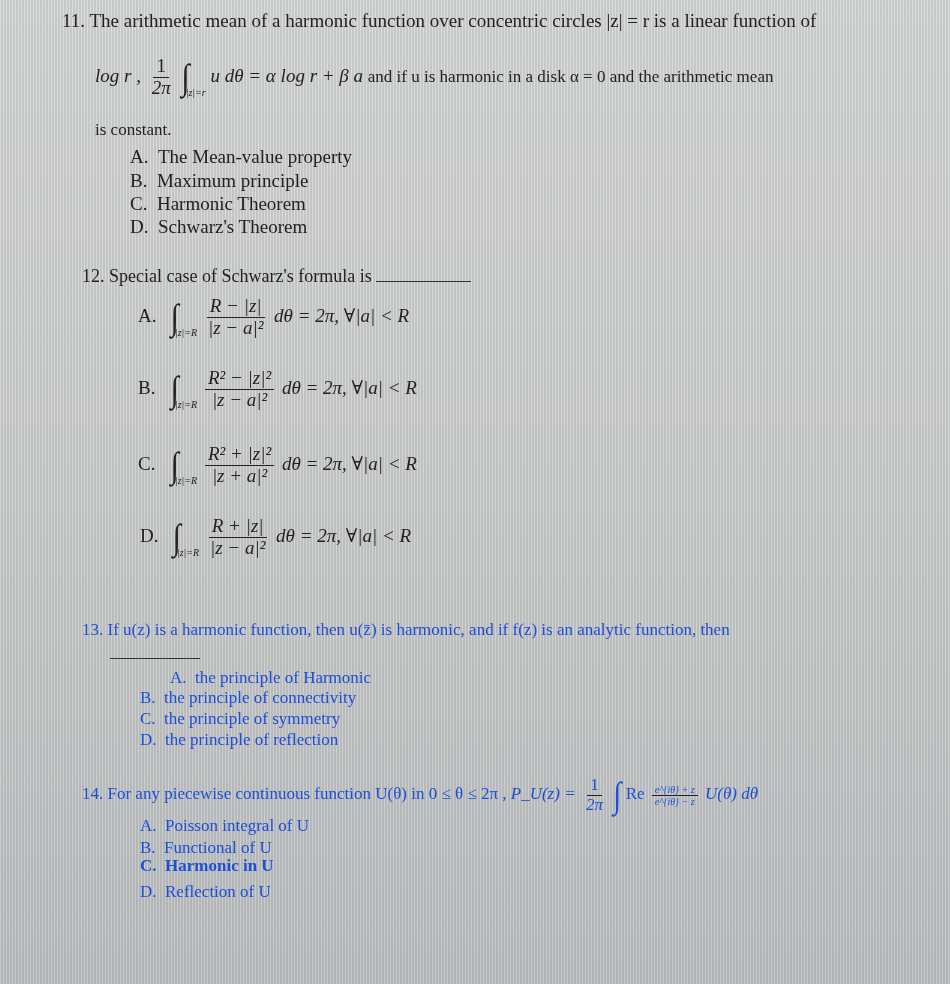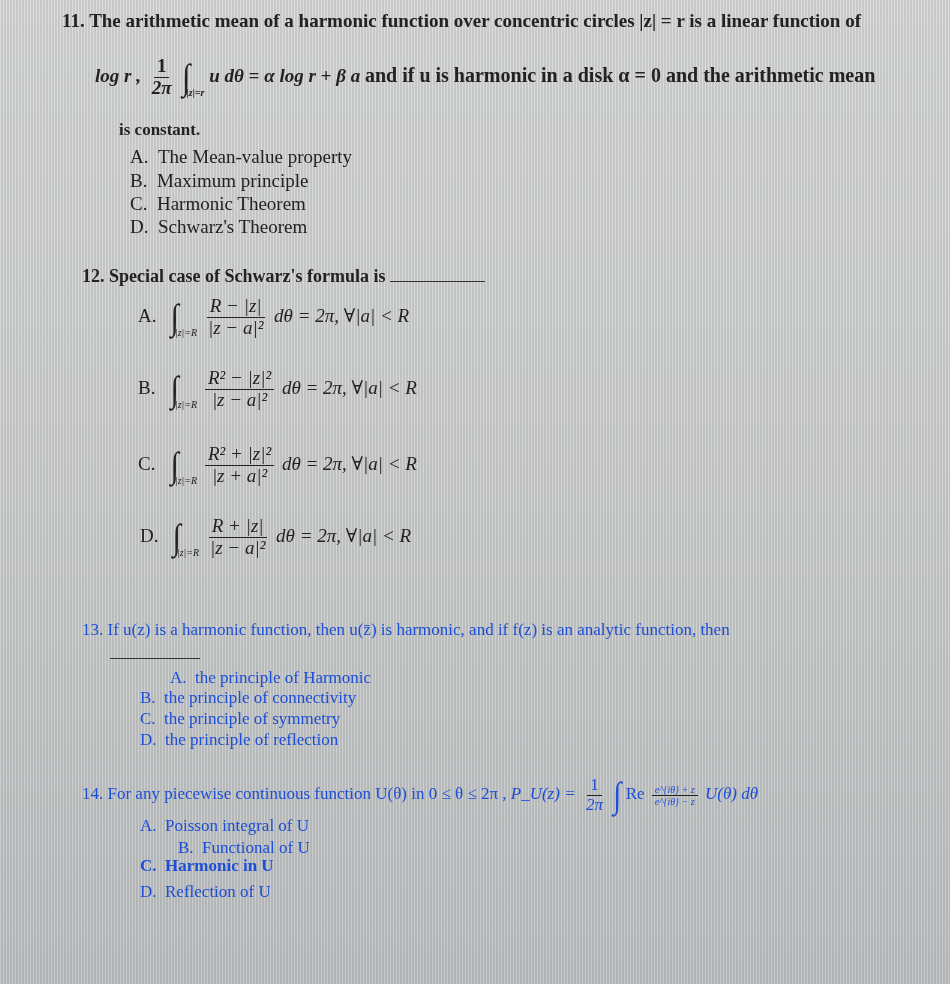--- a/index.html
+++ b/index.html
@@ -6,21 +6,21 @@
   body {
     width: 950px; height: 984px; overflow: hidden; position: relative;
     background-color: #c9cbcb;
     background-image:
       repeating-linear-gradient(90deg, rgba(255,255,255,0.22) 0px, rgba(255,255,255,0.22) 1px, rgba(0,0,0,0.05) 1px, rgba(0,0,0,0.05) 3px),
       linear-gradient(180deg, #d2d4d3 0%, #c8cac9 50%, #b9bcbe 100%);
     font-family: "Liberation Serif", "DejaVu Serif", serif;
     color: #222;
   }
   .abs { position: absolute; white-space: nowrap; }
-  .q { font-size: 19px; font-weight: bold; }
+  .q { font-size: 19px; }
   .opt { font-size: 19px; }
   .light { color: #1d4ed8; font-size: 17px; }
   .it { font-style: italic; }
   .frac { display: inline-flex; flex-direction: column; align-items: center; vertical-align: middle; margin: 0 3px; }
   .frac .num { border-bottom: 1.5px solid #222; padding: 0 3px; line-height: 1.1; }
   .frac .den { padding: 0 3px; line-height: 1.1; }
   .intg { font-size: 30px; vertical-align: middle; display: inline-block; transform: scaleY(1.2); }
   .sub { font-size: 10px; vertical-align: -14px; margin-left: -4px; margin-top: 25px; }
   .blank { display: inline-block; width: 95px; border-bottom: 1.5px solid #333; vertical-align: baseline; }
 </style>
@@ -32,23 +32,23 @@
   <span>The arithmetic mean of a harmonic function over concentric circles |z| = r is a linear function of</span>
 </div>
 <div class="abs q" style="left:95px; top:56px;">
   <span class="it">log r ,</span>
   <span class="frac">
     <span class="num">1</span>
     <span class="den it">2π</span>
   </span>
   <span class="intg">∫</span><span class="sub it">|z|=r</span>
   <span class="it">u dθ = α log r + β a</span>
-  <span style="font-size:20px">and if u is harmonic in a disk α = 0 and the arithmetic mean</span>
+  <span style="font-size:17px">and if u is harmonic in a disk α = 0 and the arithmetic mean</span>
 </div>
-<div class="abs q" style="left:95px; top:120px; font-size:17px;padding-left:24px;">is constant.</div>
+<div class="abs q" style="left:95px; top:120px; font-size:17px;">is constant.</div>
 <div class="abs opt" style="left:130px; top:146px;"><span>A.</span>&nbsp;&nbsp;<span>The Mean-value property</span></div>
 <div class="abs opt" style="left:130px; top:170px;"><span>B.</span>&nbsp;&nbsp;<span>Maximum principle</span></div>
 <div class="abs opt" style="left:130px; top:193px;"><span>C.</span>&nbsp;&nbsp;<span>Harmonic Theorem</span></div>
 <div class="abs opt" style="left:130px; top:216px;"><span>D.</span>&nbsp;&nbsp;<span>Schwarz's Theorem</span></div>
 
 <div class="abs q" style="left:82px; top:266px; font-size:18px;">
   <span>12.</span>
   <span>Special case of Schwarz's formula is</span>
   <span class="blank"></span>
 </div>
@@ -112,15 +112,15 @@
     </span>
   <span class="intg">∫</span>
   <span>Re</span>
   <span class="frac it" style="font-size:10px">
       <span class="num">e^{iθ} + z</span>
       <span class="den">e^{iθ} − z</span>
     </span>
   <span class="it">U(θ) dθ</span>
 </div>
 <div class="abs light" style="left:140px; top:816px;"><span>A.</span>&nbsp;&nbsp;<span>Poisson integral of U</span></div>
-<div class="abs light" style="left:140px; top:838px;margin-left:38px;"><span>B.</span>&nbsp;&nbsp;<span>Functional of U</span></div>
+<div class="abs light" style="left:140px; top:838px;"><span>B.</span>&nbsp;&nbsp;<span>Functional of U</span></div>
 <div class="abs light" style="left:140px; top:856px;font-weight:bold;"><span>C.</span>&nbsp;&nbsp;<span>Harmonic in U</span></div>
 <div class="abs light" style="left:140px; top:882px;"><span>D.</span>&nbsp;&nbsp;<span>Reflection of U</span></div>
 
 </body></html>

